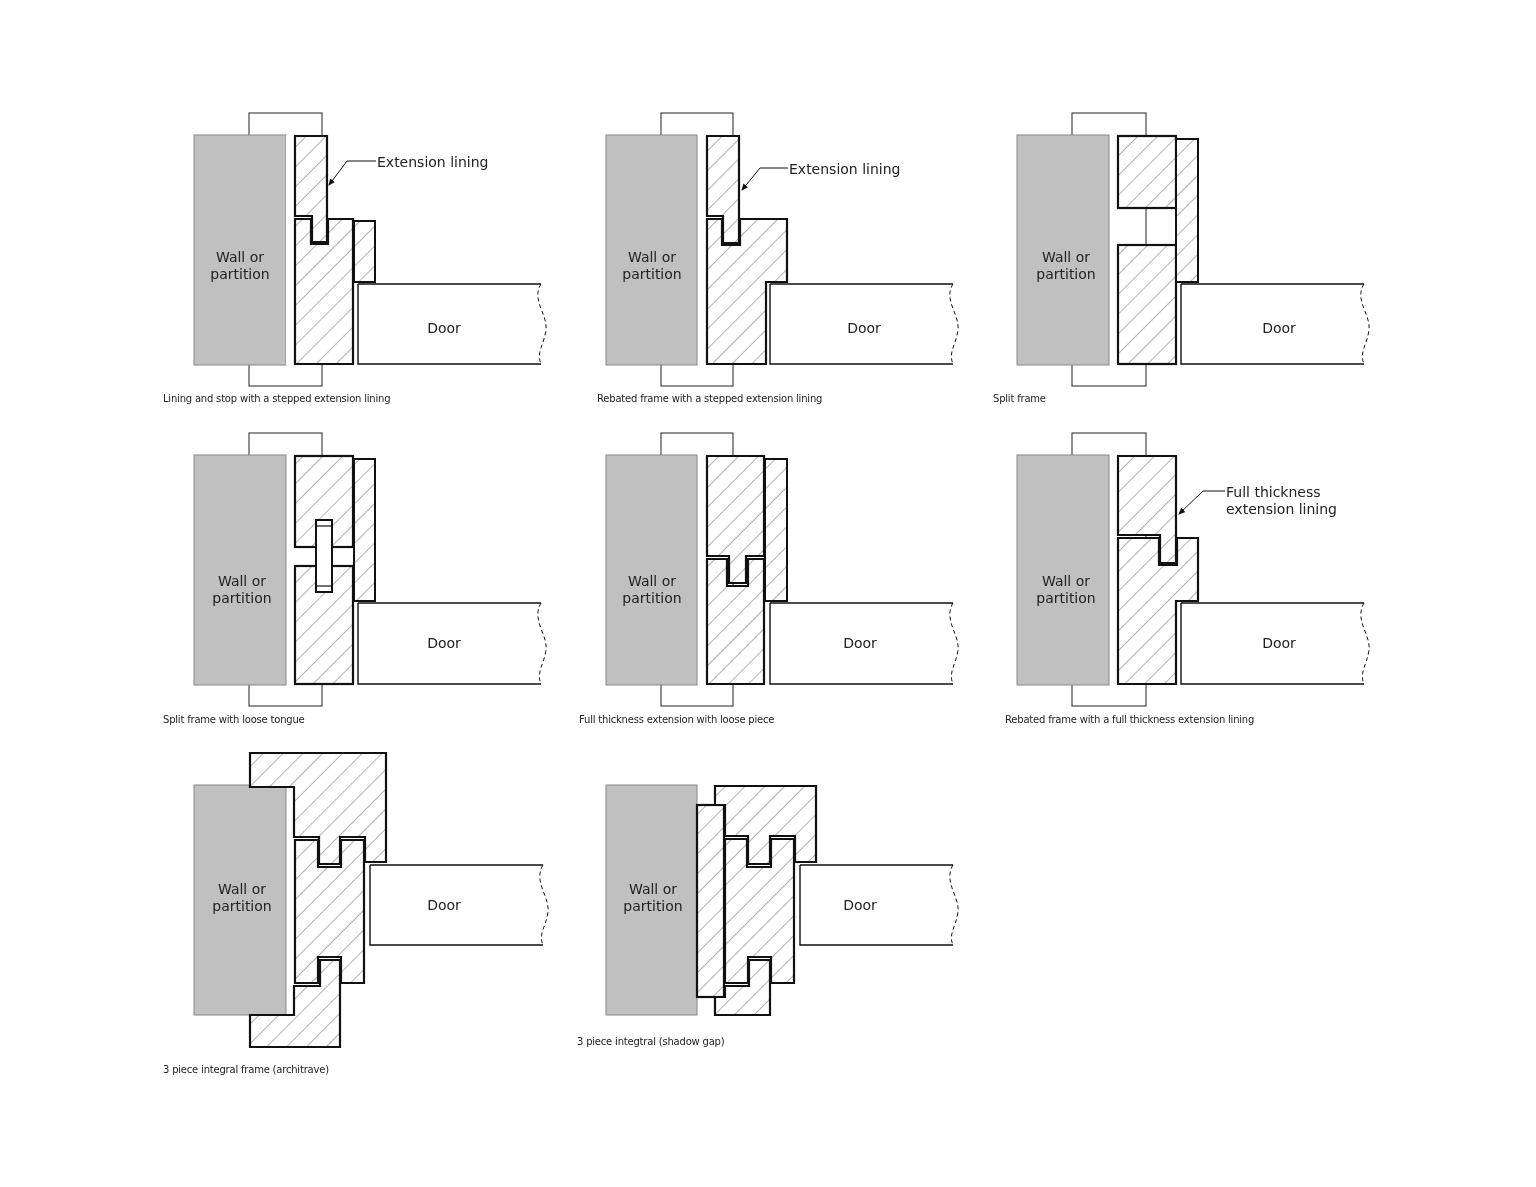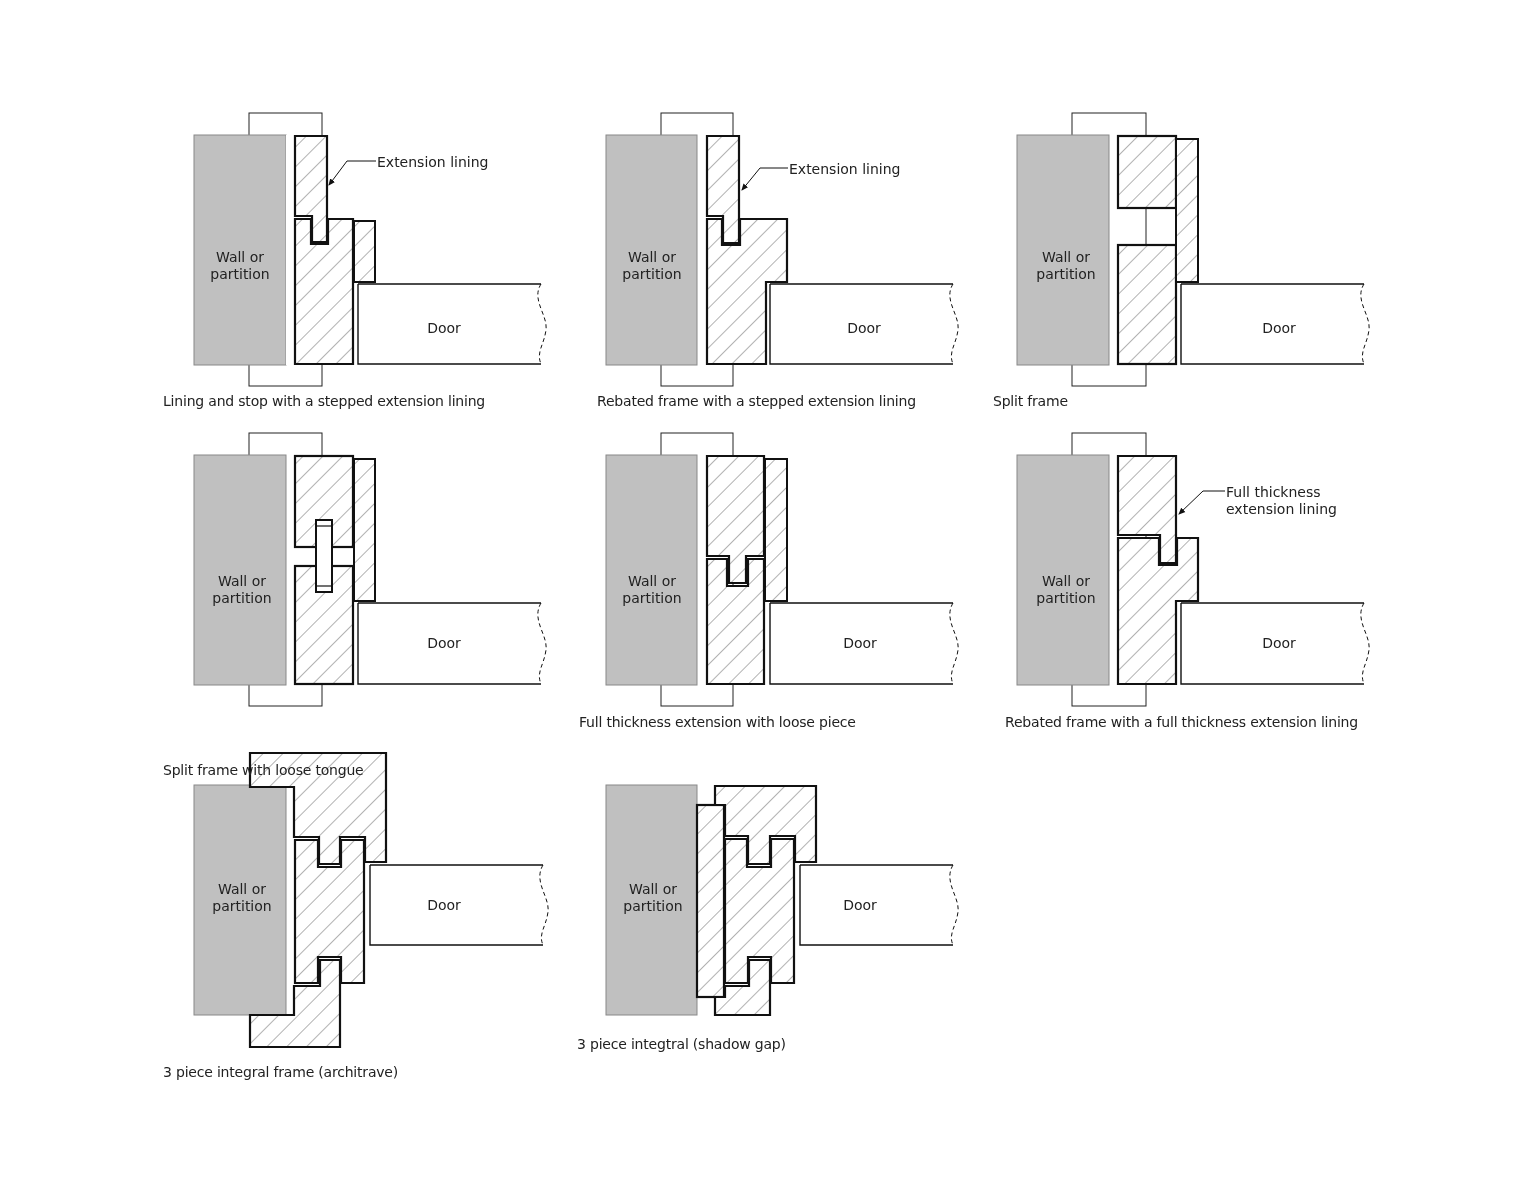--- a/index.html
+++ b/index.html
@@ -1,18 +1,18 @@
 <!DOCTYPE html>
 <html><head>
 <meta charset="utf-8">
 <style>
   html, body { margin: 0; padding: 0; background: #ffffff; }
   body { width: 1536px; height: 1187px; position: relative; overflow: hidden; font-family: "DejaVu Sans", sans-serif; }
   #stage { position: absolute; left: 0; top: 0; width: 1536px; height: 1187px; padding-left: 26px; }
-  .caption { position: absolute; font-size: 14px; color: #222; letter-spacing: -0.2px; white-space: nowrap; }
+  .caption { position: absolute; font-size: 10px; color: #222; letter-spacing: -0.2px; white-space: nowrap; }
   svg text { font-family: "DejaVu Sans", sans-serif; fill: #222; }
 </style>
 </head>
 <body>
 
 <div id="stage">
 <svg width="1536" height="1187" viewBox="0 0 1536 1187" xmlns="http://www.w3.org/2000/svg">
   <defs>
     <pattern id="hatch" patternUnits="userSpaceOnUse" width="14" height="14" patternTransform="rotate(45)">
       <rect width="14" height="14" fill="#fff"></rect>
@@ -135,18 +135,18 @@
     <path d="M927,865 C917,882 934,897 932,912 C930,927 922,934 927,945" fill="none" stroke="#111" stroke-width="1" stroke-dasharray="4,3"></path>
     <text x="627" y="894" font-size="14" text-anchor="middle">Wall or</text>
     <text x="627" y="911" font-size="14" text-anchor="middle">partition</text>
     <text x="834" y="910" font-size="14" text-anchor="middle">Door</text>
   </g>
 </svg>
 
 <div class="caption" style="left:163px; top:393px;">Lining and stop with a stepped extension lining</div>
 <div class="caption" style="left:579px; top:393px;margin-left:18px;">Rebated frame with a stepped extension lining</div>
 <div class="caption" style="left:993px; top:393px;">Split frame</div>
-<div class="caption" style="left:163px; top:714px;margin-top:48px;">Split frame with loose tongue</div>
+<div class="caption" style="left:163px; top:714px;">Split frame with loose tongue</div>
 <div class="caption" style="left:579px; top:714px;">Full thickness extension with loose piece</div>
 <div class="caption" style="left:993px; top:714px;margin-left:12px;">Rebated frame with a full thickness extension lining</div>
 <div class="caption" style="left:163px; top:1064px;">3 piece integral frame (architrave)</div>
 <div class="caption" style="left:577px; top:1036px;">3 piece integtral (shadow gap)</div>
 </div>
 
 </body></html>

